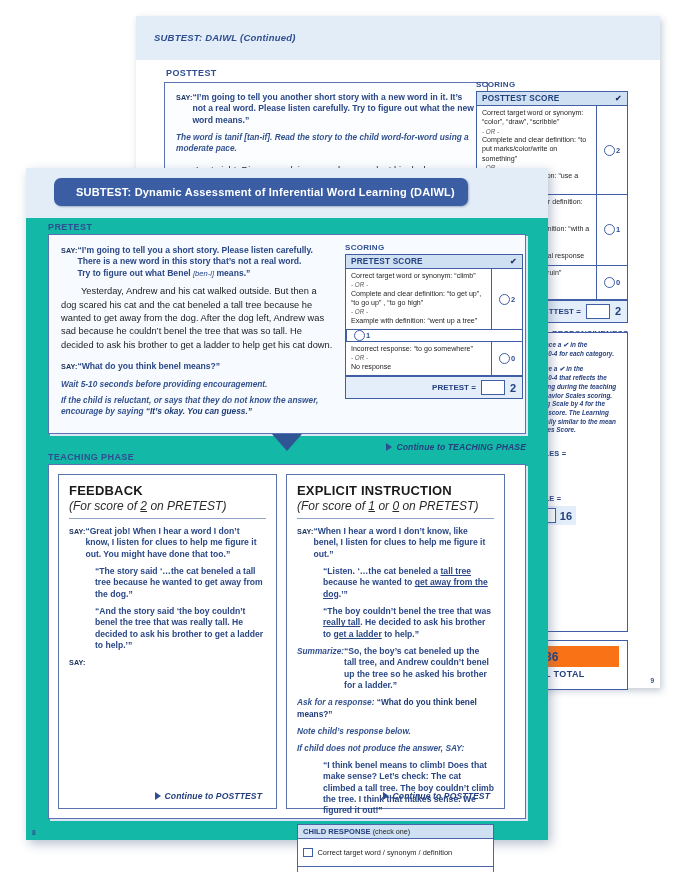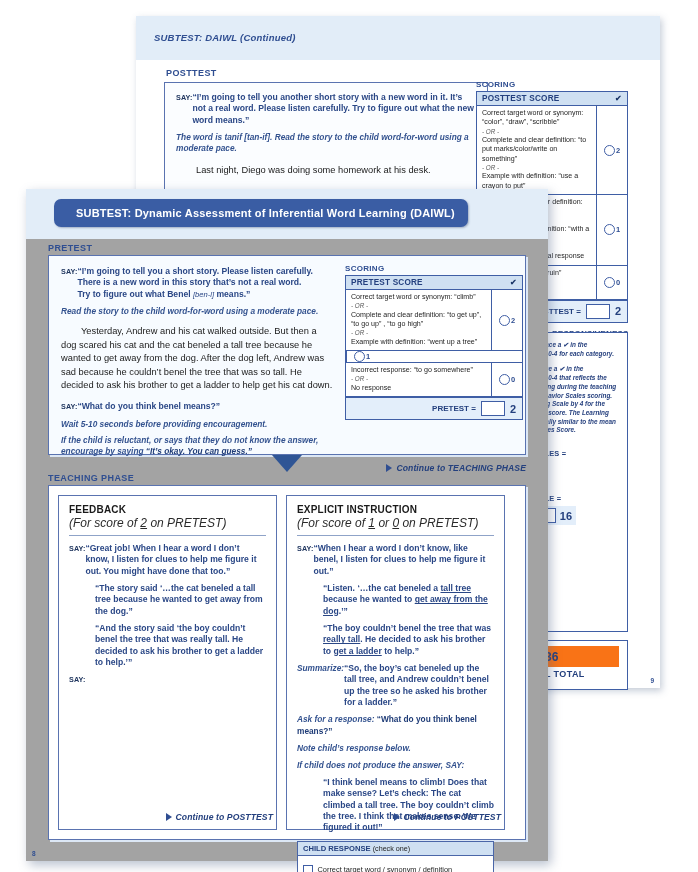--- a/index.html
+++ b/index.html
@@ -10,23 +10,22 @@
   }
   .page{position:absolute;background:#ffffff;box-sizing:border-box;}
   .page.back{
     left:136px;top:16px;width:524px;height:672px;
     background:#eef4fb;
     box-shadow:2px 3px 7px rgba(90,110,140,.35);
   }
   .page.back .inner{position:absolute;inset:0;background:#ffffff;}
   .page.front{
     left:26px;top:168px;width:522px;height:672px;
-    background:#a3a3a3;
+    background:#14b8a6;
     box-shadow:3px 4px 10px rgba(80,100,135,.40);
-    margin-top:21px;
   }
   .bandtext{color:#2f4e91;font-style:italic;font-weight:bold;font-size:9.5px;letter-spacing:.2px;}
   .sectlabel{color:#2f4e91;font-weight:bold;font-size:9px;letter-spacing:.4px;}
 
   
   .back-band{
     position:absolute;left:0;top:0;width:100%;height:44px;background:#e2edf8;
   }
   .back-band span{position:absolute;left:18px;top:16px;font-style:italic;}
   .back-posttest-label{position:absolute;left:30px;top:52px;}
@@ -117,36 +116,36 @@
     border:1.6px solid #5a73b0;background:#ffffff;box-sizing:border-box;
     box-shadow:2px 2px 0 #dce7f5;padding:9px;
     display:flex;gap:9px;
   }
   .col{
     border:1.3px solid #5a73b0;background:#ffffff;box-sizing:border-box;
     padding:8px 10px;position:relative;
   }
   .col.fb{width:219px;}
   .col.ei{width:219px;}
-  .col-title{font-size:10px;font-weight:bold;color:#1a1a1a;letter-spacing:.2px;}
+  .col-title{font-size:13px;font-weight:bold;color:#1a1a1a;letter-spacing:.2px;}
   .col-sub{font-size:12px;font-style:italic;color:#2a2a2a;margin-top:1px;}
   .col-sub u{text-decoration:underline;}
   .rule{height:1px;background:#8fa3c8;margin:5px 0 7px;}
   .indented{margin-left:26px;}
   .say-blk{margin-bottom:6px;}
   .ul{text-decoration:underline;}
   .childresp{
     margin-top:7px;border:1.3px solid #4a66a8;background:#fff;
   }
   .cr-hdr{background:#cfe0f2;border-bottom:1.2px solid #4a66a8;padding:2px 5px;font-size:7.6px;font-weight:bold;color:#24407e;}
   .cr-hdr span.small{font-weight:normal;color:#1d1d1d;font-size:7.2px;}
   .cr-item{display:flex;align-items:center;gap:5px;border-bottom:1.1px solid #4a66a8;padding:9px 5px;font-size:7.4px;color:#1d1d1d;}
   .cr-item:last-child{border-bottom:none;}
   .cbx{width:7.5px;height:7.5px;border:1.2px solid #3f5ea5;background:#fff;flex:0 0 auto;}
-  .col-foot{position:absolute;right:3px;bottom:7px;}
+  .col-foot{position:absolute;right:14px;bottom:7px;}
   .chk{font-size:8px;color:#1b3668;}
 </style>
 </head>
 <body>
 
 <div class="page back">
   <div class="inner">
 
     <div class="back-band">
       <span class="bandtext">SUBTEST: DAIWL (Continued)</span>
@@ -270,21 +269,20 @@
       <div class="say-row">
         <div class="say-tag">SAY:</div>
         <div class="say-quote">
           <div>“I’m going to tell you a short story. Please listen carefully.</div>
           <div>There is a new word in this story that’s not a real word.</div>
           <div>
             <span>Try to figure out what Benel </span><span style="font-style:italic;font-weight:normal;font-size:7.6px;">[ben-l]</span><span> means.”</span>
           </div>
         </div>
       </div>
-      <div class="ital" style="margin-bottom:8px;">Read the story to the child word-for-word using a moderate pace.</div>
       <div class="story" style="margin-bottom:9px;">Yesterday, Andrew and his cat walked outside. But then a dog scared his cat and the cat beneled a tall tree because he wanted to get away from the dog. After the dog left, Andrew was sad because he couldn’t benel the tree that was so tall. He decided to ask his brother to get a ladder to help get his cat down.</div>
       <div class="say-row">
         <div class="say-tag">SAY:</div>
         <div class="say-quote">“What do you think benel means?”</div>
       </div>
       <div class="ital" style="margin-bottom:5px;">Wait 5-10 seconds before providing encouragement.</div>
       <div class="ital">
         <span>If the child is reluctant, or says that they do not know the answer, encourage by saying </span><span style="color:#1f3c77;">“It’s okay. You can guess.”</span>
       </div>
     </div>

